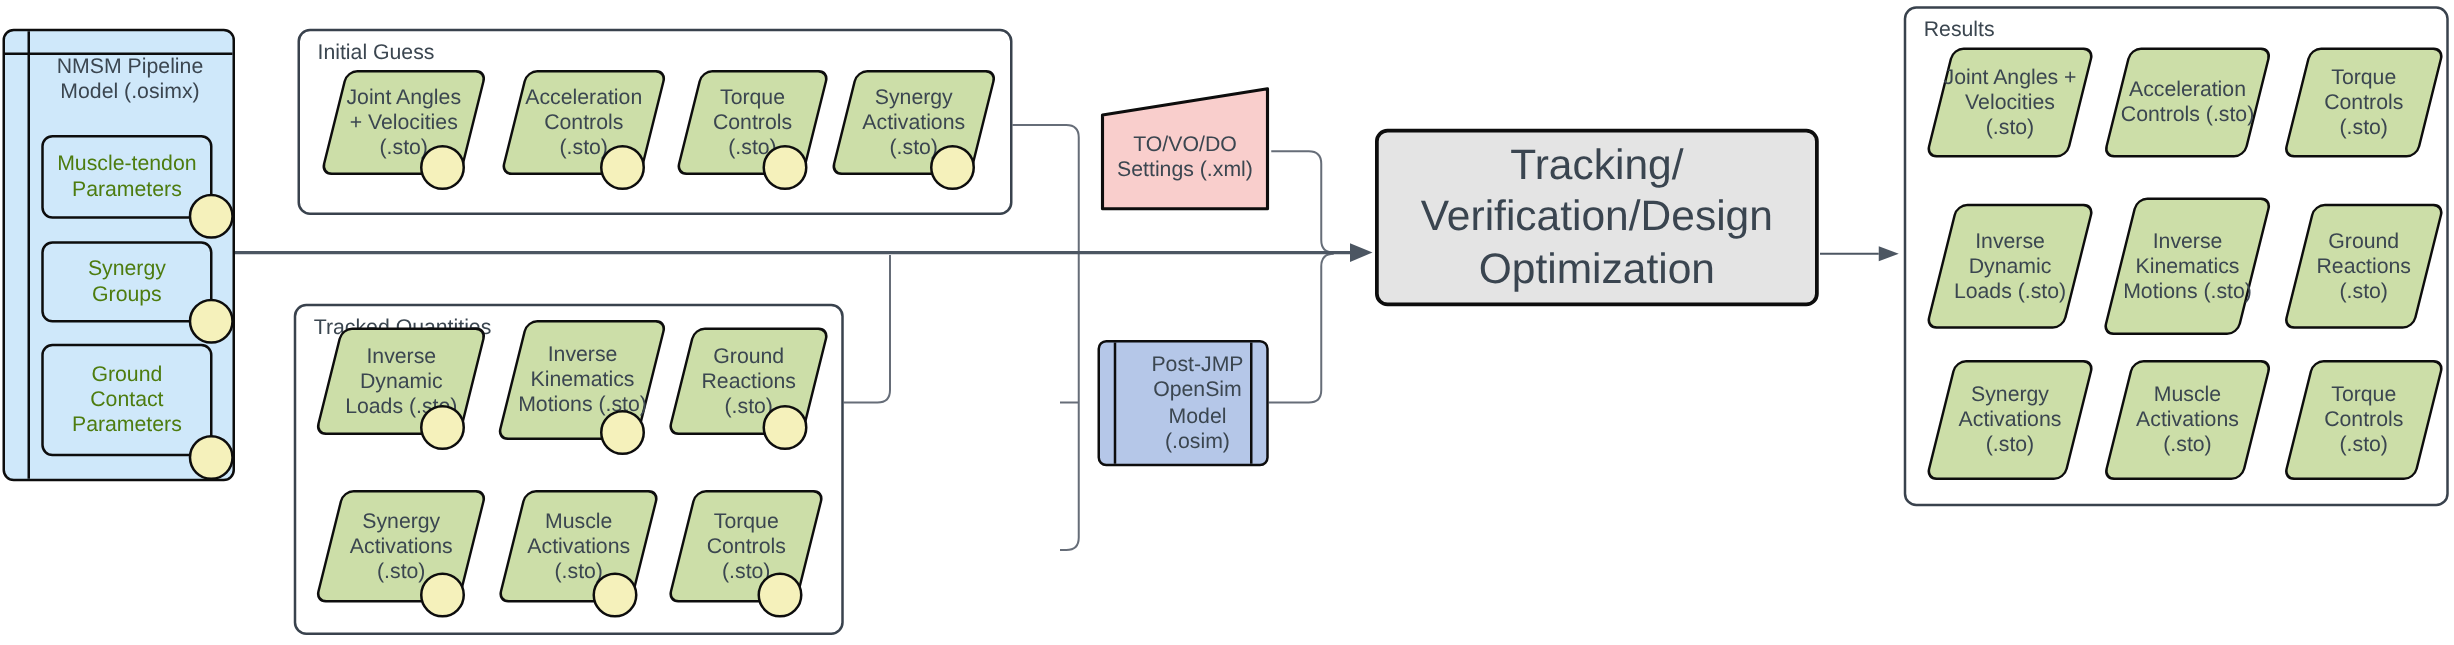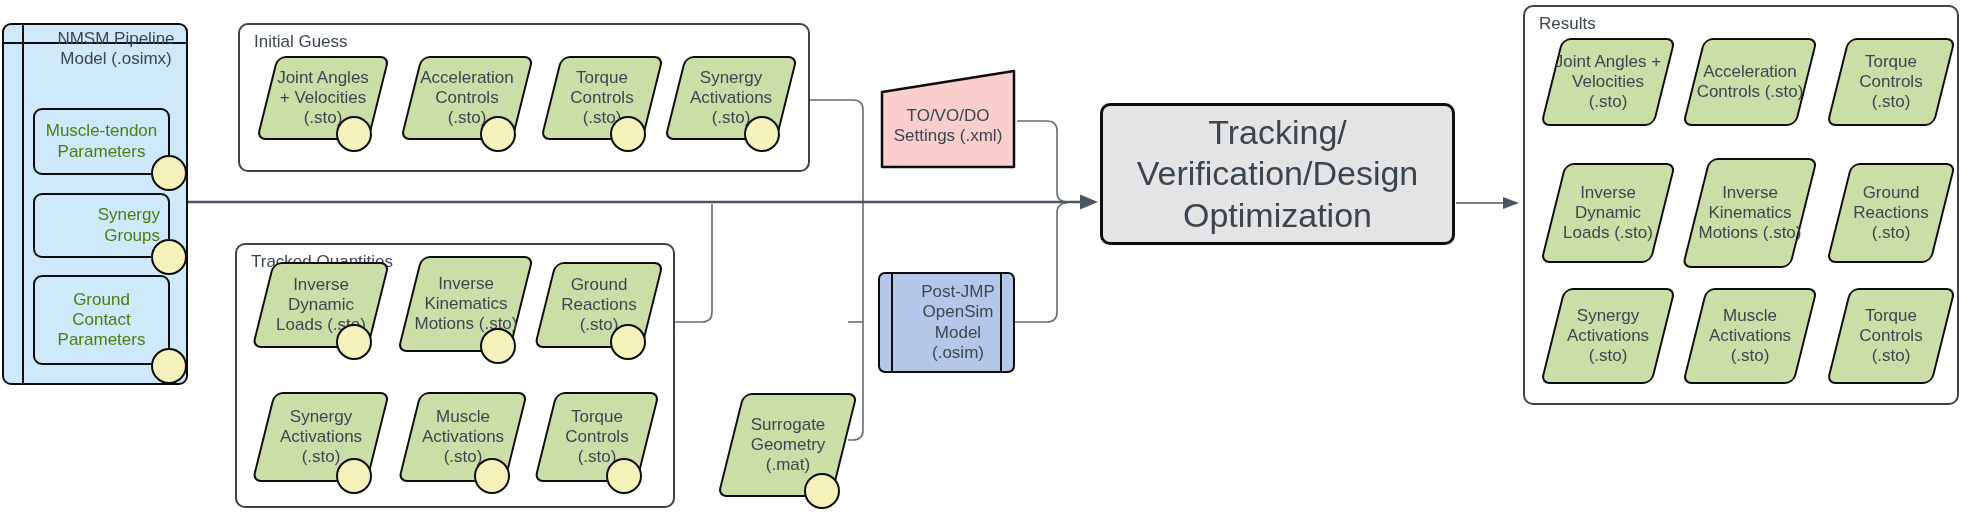--- a/index.html
+++ b/index.html
@@ -76,26 +76,26 @@
     <polygon points="1080,194.5 1098,202 1080,209.5" fill="#4c5662"></polygon>
 
     <path d="M 1456 203 H 1503" fill="none" stroke="#4c5662" stroke-width="1.6"></path>
     <polygon points="1503,197 1519,203 1503,209" fill="#4c5662"></polygon>
   </svg>
 
   <div class="blue-box" style="left:2px;top:23px;width:186px;height:362px;">
     <div class="divider" style="left:18px;top:0;bottom:0;width:2px;"></div>
     <div class="divider" style="left:0;right:0;top:17px;height:2px;"></div>
   </div>
-  <div class="abs center-txt" style="left:24px;top:18px;width:160px;height:62px;font-size:17px;line-height:1.2;margin-left:12px;">NMSM Pipeline Model (.osimx)</div>
+  <div class="abs center-txt" style="left:24px;top:32px;width:160px;height:62px;font-size:17px;line-height:1.2;">NMSM Pipeline Model (.osimx)</div>
 
   <div class="blue-sub" style="left:33px;top:108px;width:137px;height:67px;">Muscle-tendon Parameters</div>
   <div class="badge" style="left:151px;top:155px;"></div>
 
-  <div class="blue-sub" style="left:33px;top:193px;width:137px;height:65px;text-align:right;">Synergy Groups</div>
+  <div class="blue-sub" style="left:33px;top:193px;width:137px;height:65px;">Synergy Groups</div>
   <div class="badge" style="left:151px;top:239px;"></div>
 
   <div class="blue-sub" style="left:33px;top:275px;width:137px;height:90px;">Ground Contact Parameters</div>
   <div class="badge" style="left:151px;top:348px;"></div>
 
   <div class="container" style="left:238px;top:23px;width:572px;height:149px;">
     <div class="ctitle">Initial Guess</div>
   </div>
 
   <div class="pg" style="left:256px;top:56px;width:134px;height:84px;">
@@ -147,25 +147,20 @@
     <div class="pg-bg" style="left:22px;width:108px;"></div>
     <div class="pg-label">Muscle Activations (.sto)</div>
     <div class="badge" style="left:76px;top:66px;"></div>
   </div>
   <div class="pg" style="left:534px;top:392px;width:126px;height:90px;">
     <div class="pg-bg" style="left:22px;width:104px;"></div>
     <div class="pg-label">Torque Controls (.sto)</div>
     <div class="badge" style="left:72px;top:66px;"></div>
   </div>
 
-  <div class="pg" style="left:718px;top:393px;width:140px;height:104px;">
-    <div class="pg-bg" style="left:25px;width:115px;"></div>
-    <div class="pg-label">Surrogate Geometry (.mat)</div>
-    <div class="badge" style="left:86px;top:80px;"></div>
-  </div>
 
   <div class="abs" style="left:879px;top:68px;width:138px;height:102px;">
     <svg width="138" height="102" viewBox="0 0 138 102">
       <path d="M 3 24 L 135 3 L 135 99 L 3 99 Z" fill="#f9cecc" stroke="#0d0d0d" stroke-width="2.5" stroke-linejoin="round"></path>
     </svg>
     <div class="nodetext" style="padding-top:16px;">TO/VO/DO Settings (.xml)</div>
   </div>
 
   <div class="pre-box" style="left:878px;top:272px;width:137px;height:101px;">
     <div class="pre-line" style="left:11px;"></div>

